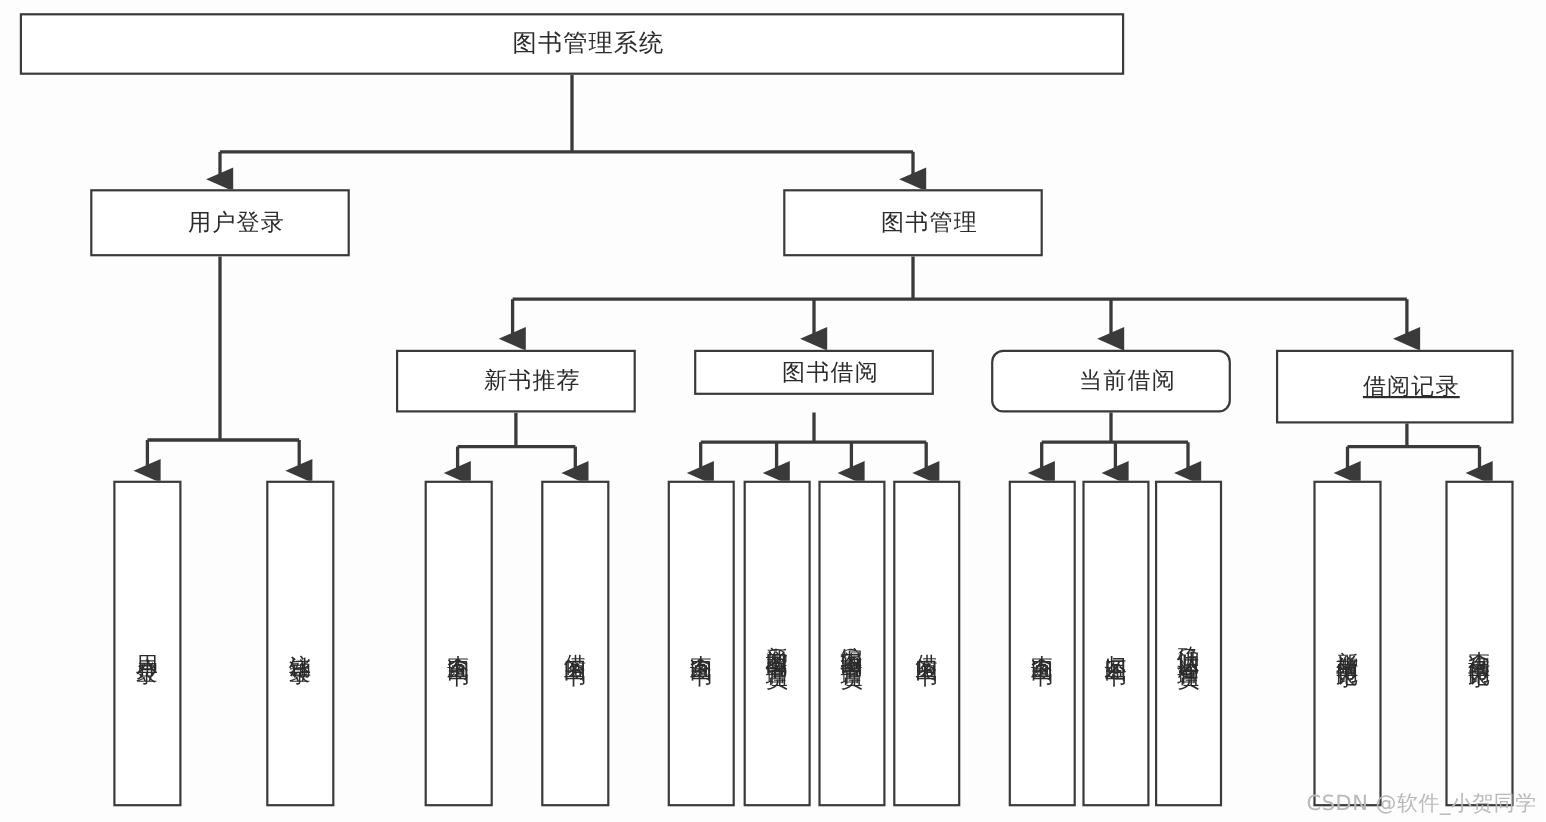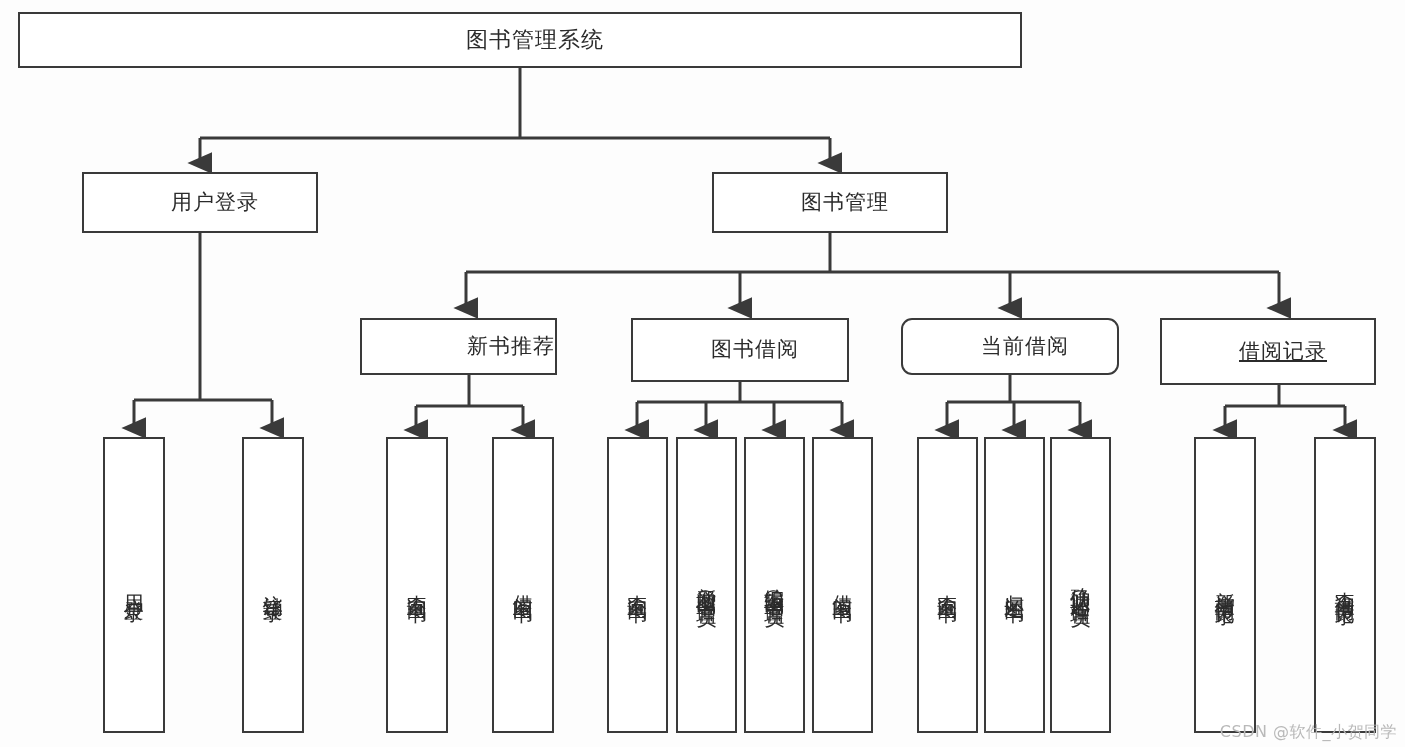--- a/index.html
+++ b/index.html
@@ -44,21 +44,21 @@
   }
   .node.v span{
     writing-mode:vertical-rl;
     text-orientation:upright;
     display:block;
   }
   .watermark{
     position:absolute;
     right:8px;
     bottom:4px;
-    font-size:16px;
+    font-size:19px;
     color:#b9b9b9;
     letter-spacing:0.5px;
     white-space:nowrap;
     user-select:none;
   }
 </style>
 </head>
 <body>
 
 <div id="stage">
@@ -119,25 +119,25 @@
   </div>
 
   <div class="node h" style="left:82px;top:172px;width:236px;height:61px;">
     <span>用户登录</span>
   </div>
 
   <div class="node h" style="left:712px;top:172px;width:236px;height:61px;text-align:center;">
     <span>图书管理</span>
   </div>
 
-  <div class="node h" style="left:360px;top:318px;width:197px;height:57px;justify-content:flex-end;">
+  <div class="node h" style="left:360px;top:318px;width:218px;height:57px;">
     <span>新书推荐</span>
   </div>
 
-  <div class="node h" style="left:631px;top:318px;width:218px;height:64px;align-items:center;">
+  <div class="node h" style="left:631px;top:318px;width:218px;height:41px;align-items:center;">
     <span>图书借阅</span>
   </div>
 
   <div class="node h" style="left:901px;top:318px;width:218px;height:57px;border-radius:11px;">
     <span>当前借阅</span>
   </div>
 
   <div class="node h" style="left:1160px;top:318px;width:216px;height:67px;text-decoration:underline;">
     <span>借阅记录</span>
   </div>

